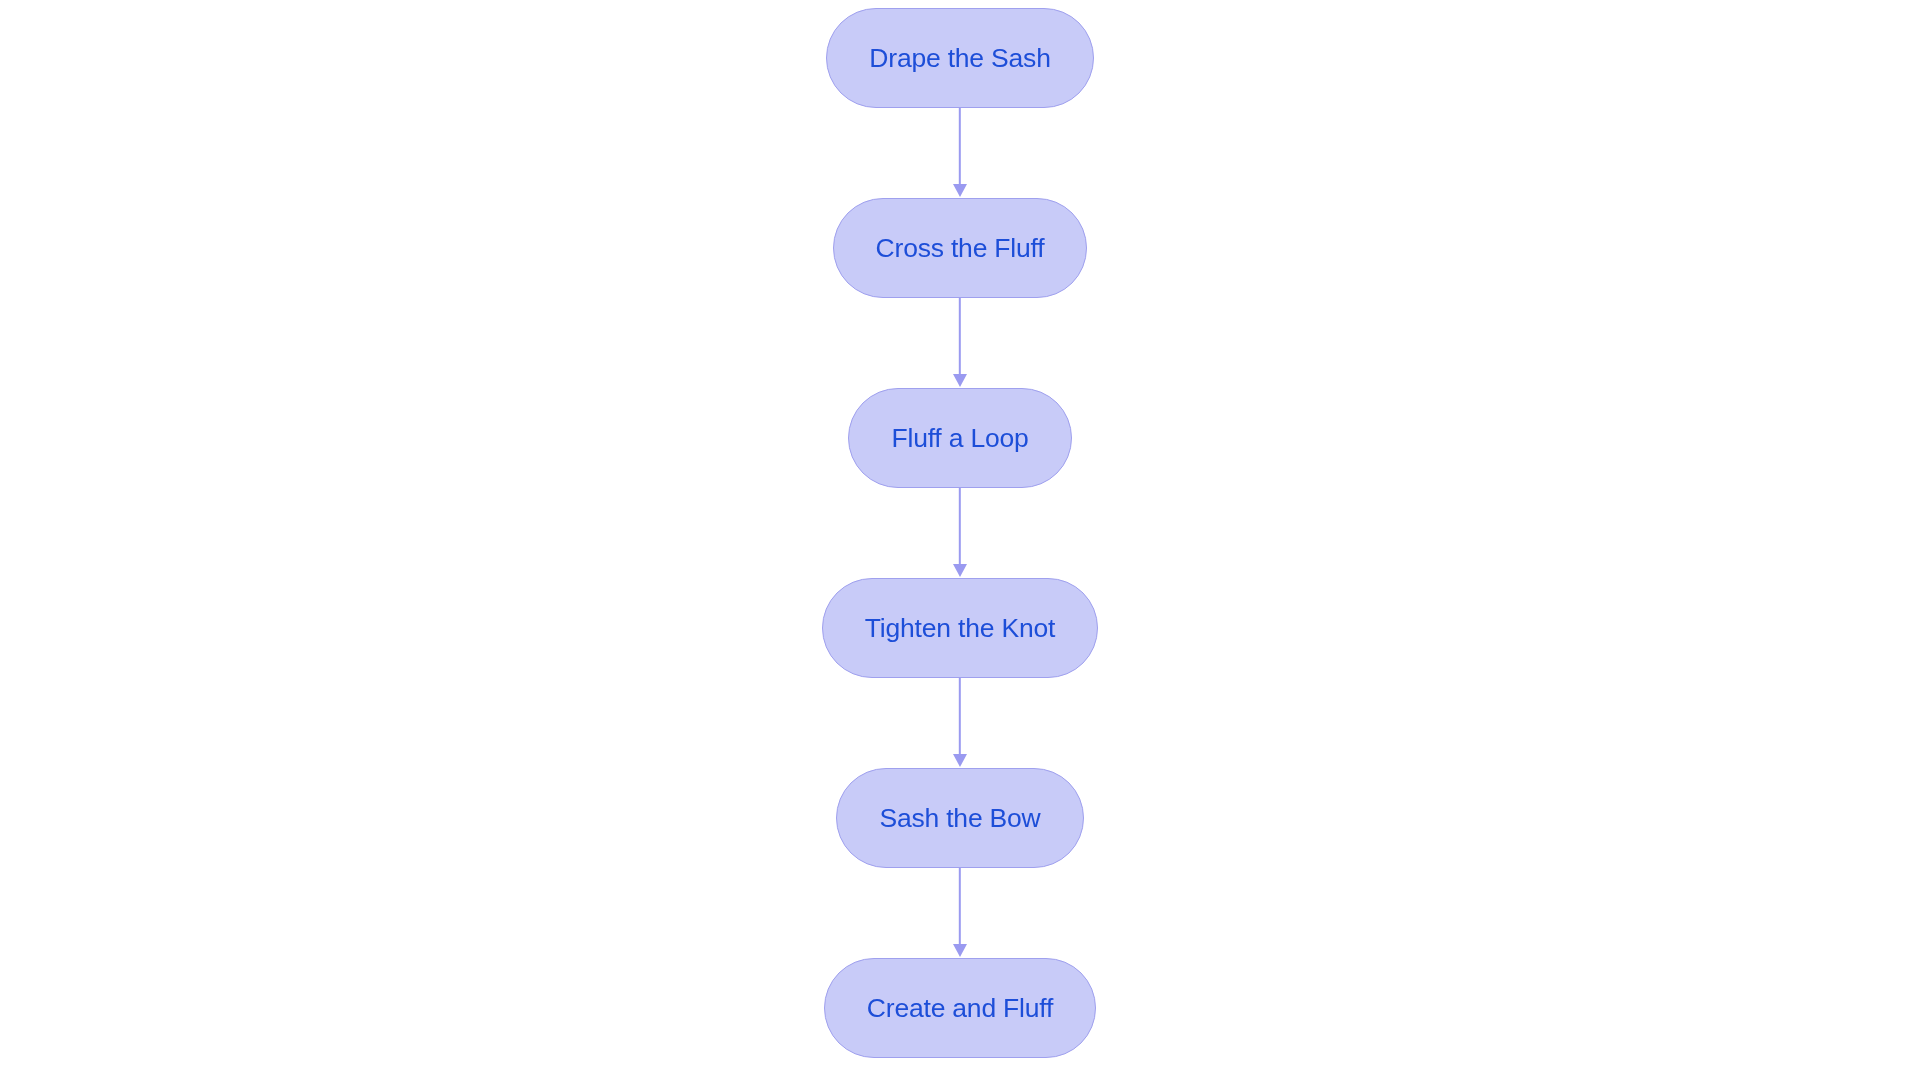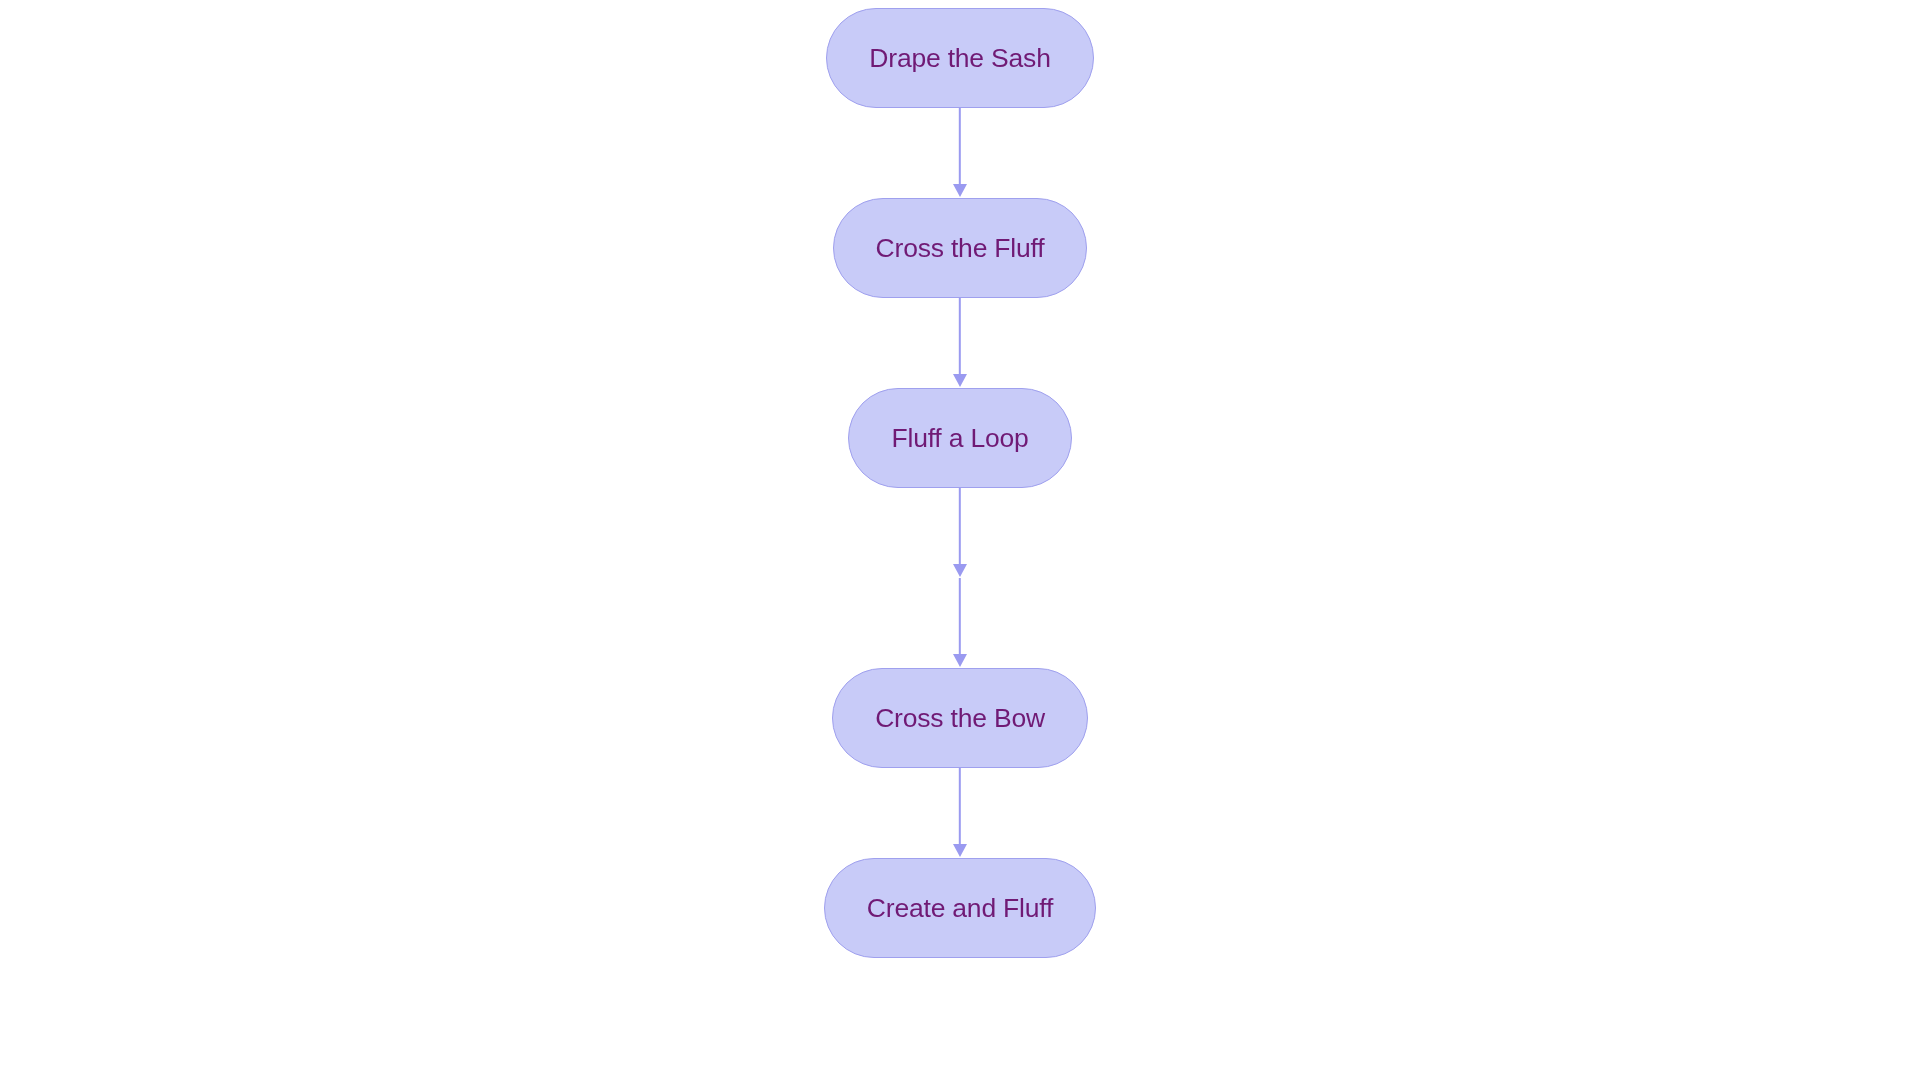--- a/index.html
+++ b/index.html
@@ -48,21 +48,21 @@
     color: #2f2fcc;
     font-size: 26.5px;
     font-weight: 400;
     letter-spacing: -0.2px;
     line-height: 1;
     white-space: nowrap;
     user-select: none;
   }
 
   .flow-node-label {
-    color: #701a75;
+    color: #1d4ed8;
     font-size: 26.5px;
     letter-spacing: -0.2px;
     white-space: nowrap;
   }
 
   
   .flow-connector {
     position: relative;
     width: 16px;
     height: 90px;
@@ -119,28 +119,31 @@
 
     <div class="flow-node">
       <span class="flow-node-label">Fluff a Loop</span>
     </div>
 
     <div class="flow-connector">
       <div class="flow-connector-line"></div>
       <div class="flow-connector-arrow"></div>
     </div>
 
+    <div class="flow-node">
+      <span class="flow-node-label">Tighten the Knot</span>
+    </div>
 
     <div class="flow-connector">
       <div class="flow-connector-line"></div>
       <div class="flow-connector-arrow"></div>
     </div>
 
     <div class="flow-node">
-      <span class="flow-node-label">Cross the Bow</span>
+      <span class="flow-node-label">Sash the Bow</span>
     </div>
 
     <div class="flow-connector">
       <div class="flow-connector-line"></div>
       <div class="flow-connector-arrow"></div>
     </div>
 
     <div class="flow-node">
       <span class="flow-node-label">Create and Fluff</span>
     </div>

